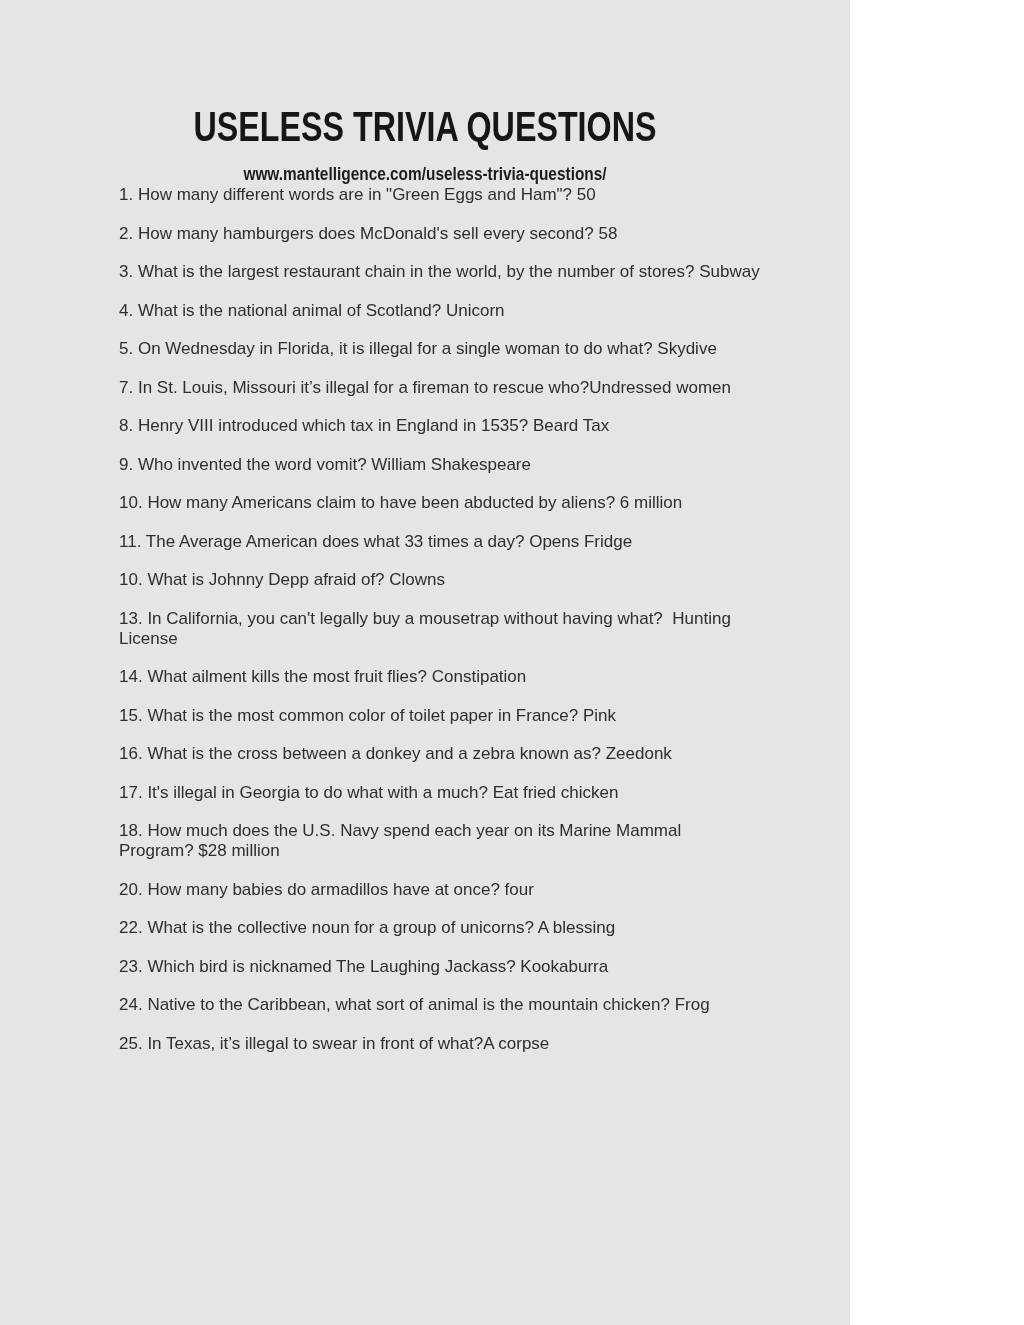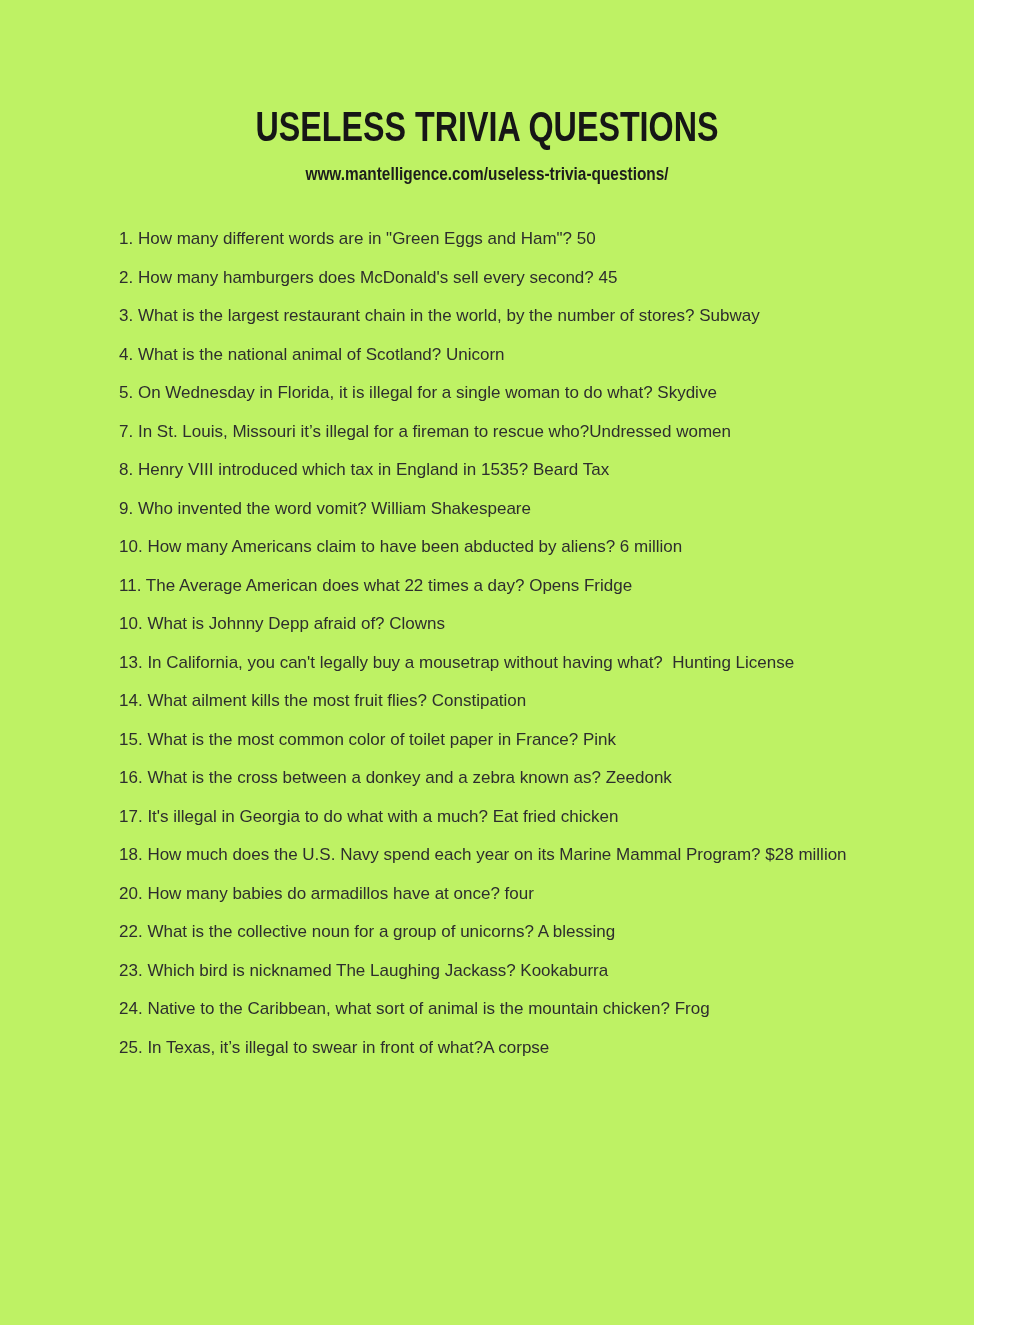--- a/index.html
+++ b/index.html
@@ -8,23 +8,23 @@
   }
   body {
     width: 1024px;
     height: 1325px;
     margin: 0 auto;
     font-family: "Liberation Sans", "DejaVu Sans", sans-serif;
     color: #2e2e2e;
     overflow: hidden;
   }
   .page {
-    width: 974px;
+    width: 850px;
     height: 1325px;
-    background: #bef264;
+    background: #e5e5e5;
     padding-top: 103px;
   }
   .doc-title {
     text-align: center;
     font-weight: 700;
     font-size: 43px;
     line-height: 1.1;
     color: #161616;
     letter-spacing: 0px;
     transform: scaleX(0.75);
@@ -35,21 +35,20 @@
     text-align: center;
     font-weight: 700;
     font-size: 17.5px;
     color: #1c1c1c;
     margin-top: 14px;
     transform: scaleX(0.88);
     transform-origin: 50% 50%;
     white-space: nowrap;
   }
   .question-list {
-    margin-top: 44px;
     padding-left: 119px;
     padding-right: 90px;
   }
   .question {
     font-size: 17px;
     line-height: 20px;
     margin-bottom: 18.5px;
     color: #2e2e2e;
     white-space: pre-wrap;
   }
@@ -61,29 +60,29 @@
   }
 </style>
 </head>
 <body>
 
 <div class="page">
   <h1 class="doc-title">USELESS TRIVIA QUESTIONS</h1>
   <div class="doc-url">www.mantelligence.com/useless-trivia-questions/</div>
   <div class="question-list" id="question-list">
       <div class="question"><span class="question-number">1.</span> <span class="question-text">How many different words are in "Green Eggs and Ham"? 50</span></div>
-      <div class="question"><span class="question-number">2.</span> <span class="question-text">How many hamburgers does McDonald's sell every second? 45</span></div>
+      <div class="question"><span class="question-number">2.</span> <span class="question-text">How many hamburgers does McDonald's sell every second? 58</span></div>
       <div class="question"><span class="question-number">3.</span> <span class="question-text">What is the largest restaurant chain in the world, by the number of stores? Subway</span></div>
       <div class="question"><span class="question-number">4.</span> <span class="question-text">What is the national animal of Scotland? Unicorn</span></div>
       <div class="question"><span class="question-number">5.</span> <span class="question-text">On Wednesday in Florida, it is illegal for a single woman to do what? Skydive</span></div>
       <div class="question"><span class="question-number">7.</span> <span class="question-text">In St. Louis, Missouri it’s illegal for a fireman to rescue who?Undressed women</span></div>
       <div class="question"><span class="question-number">8.</span> <span class="question-text">Henry VIII introduced which tax in England in 1535? Beard Tax</span></div>
       <div class="question"><span class="question-number">9.</span> <span class="question-text">Who invented the word vomit? William Shakespeare</span></div>
       <div class="question"><span class="question-number">10.</span> <span class="question-text">How many Americans claim to have been abducted by aliens? 6 million</span></div>
-      <div class="question"><span class="question-number">11.</span> <span class="question-text">The Average American does what 22 times a day? Opens Fridge</span></div>
+      <div class="question"><span class="question-number">11.</span> <span class="question-text">The Average American does what 33 times a day? Opens Fridge</span></div>
       <div class="question"><span class="question-number">10.</span> <span class="question-text">What is Johnny Depp afraid of? Clowns</span></div>
       <div class="question"><span class="question-number">13.</span> <span class="question-text">In California, you can't legally buy a mousetrap without having what?  Hunting License</span></div>
       <div class="question"><span class="question-number">14.</span> <span class="question-text">What ailment kills the most fruit flies? Constipation</span></div>
       <div class="question"><span class="question-number">15.</span> <span class="question-text">What is the most common color of toilet paper in France? Pink</span></div>
       <div class="question"><span class="question-number">16.</span> <span class="question-text">What is the cross between a donkey and a zebra known as? Zeedonk</span></div>
       <div class="question"><span class="question-number">17.</span> <span class="question-text">It's illegal in Georgia to do what with a much? Eat fried chicken</span></div>
       <div class="question"><span class="question-number">18.</span> <span class="question-text">How much does the U.S. Navy spend each year on its Marine Mammal Program? $28 million</span></div>
       <div class="question"><span class="question-number">20.</span> <span class="question-text">How many babies do armadillos have at once? four</span></div>
       <div class="question"><span class="question-number">22.</span> <span class="question-text">What is the collective noun for a group of unicorns? A blessing</span></div>
       <div class="question"><span class="question-number">23.</span> <span class="question-text">Which bird is nicknamed The Laughing Jackass? Kookaburra</span></div>

